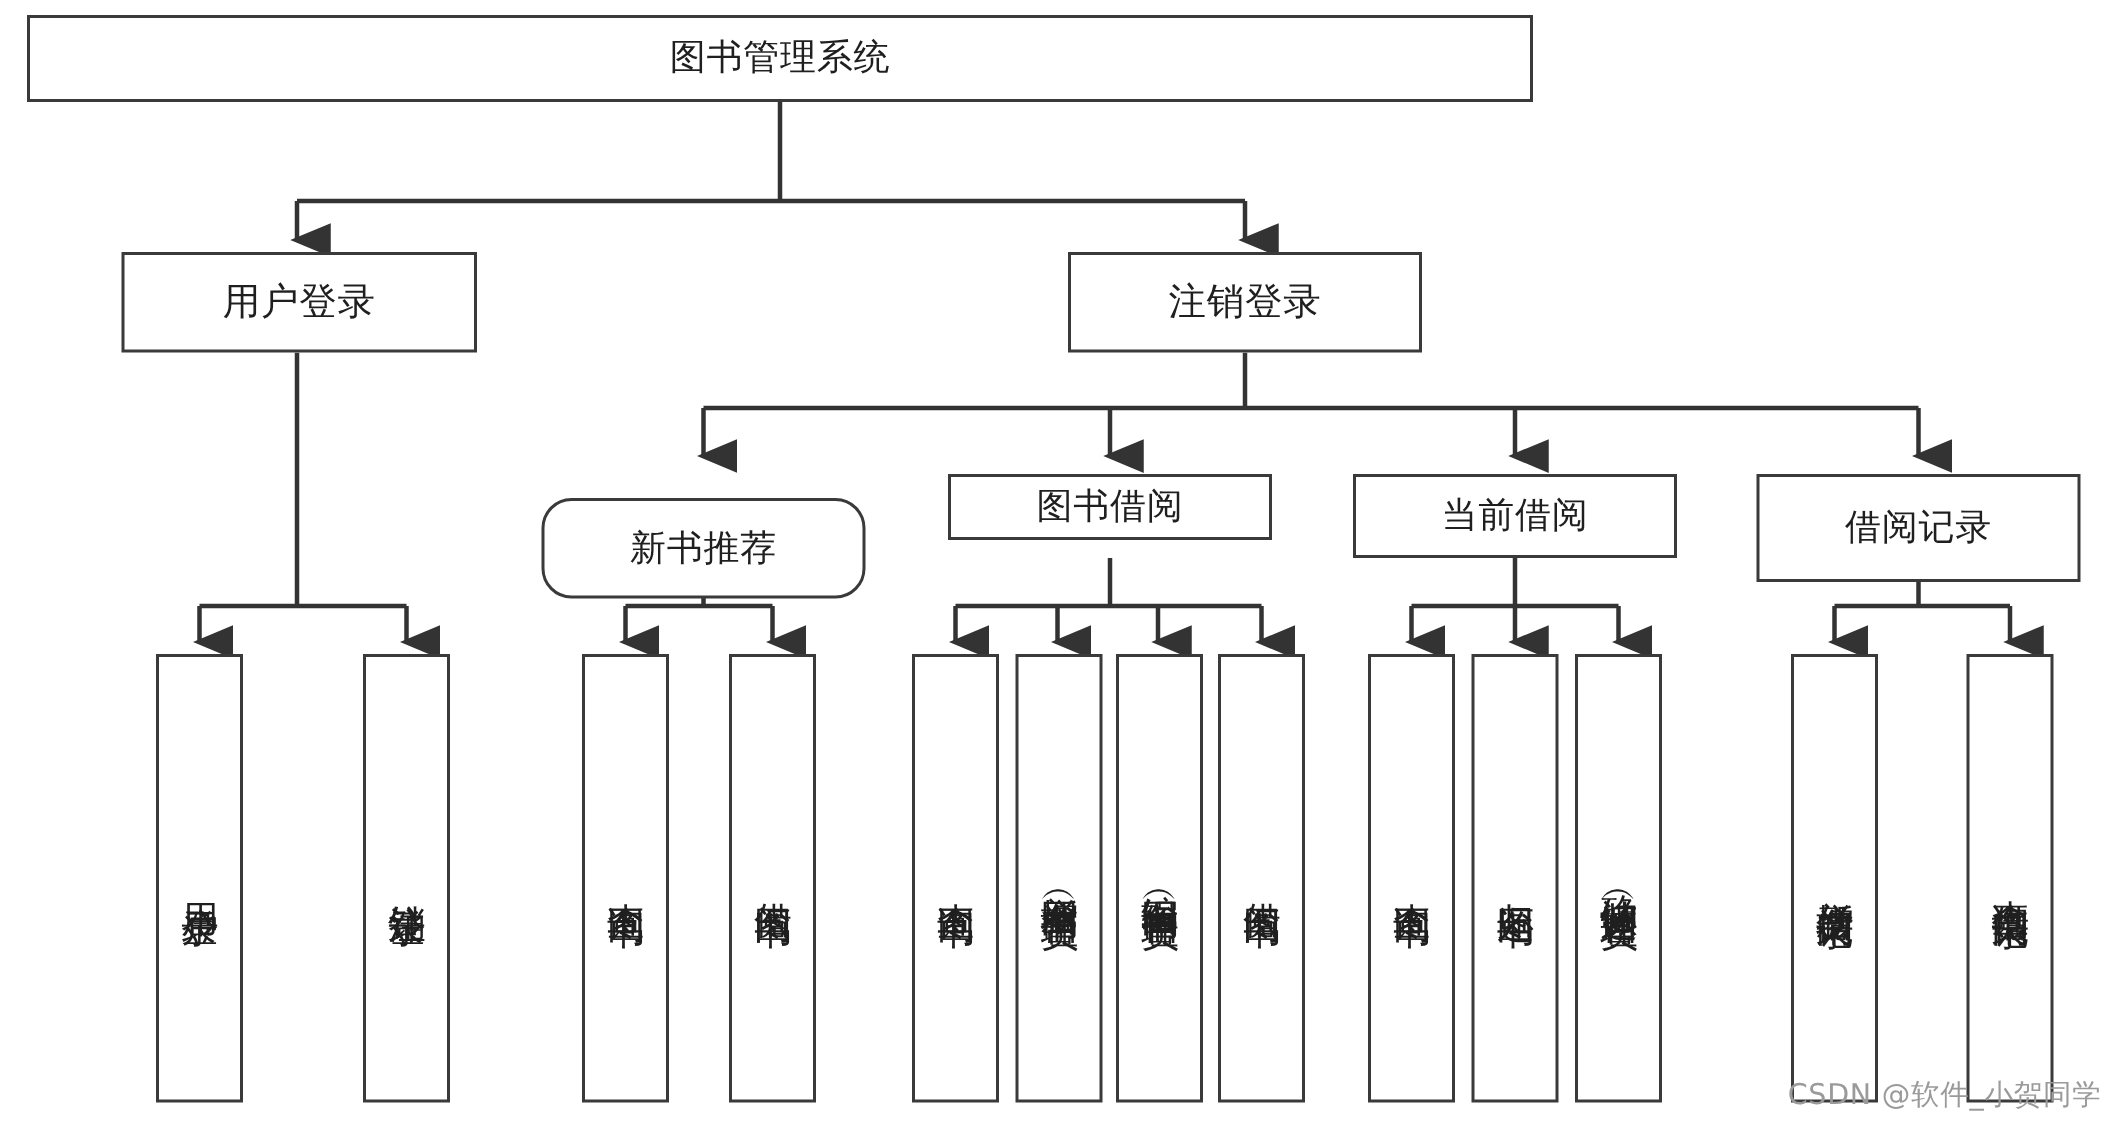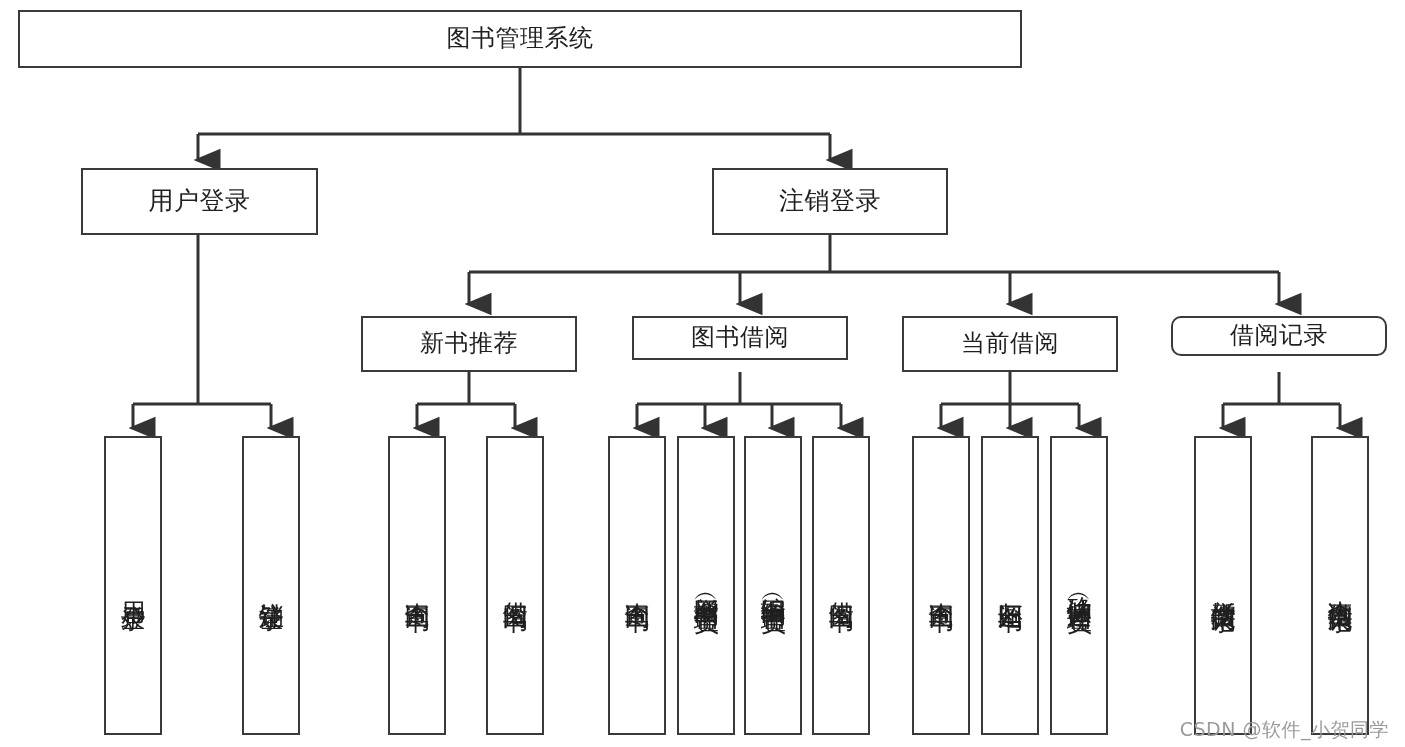--- a/index.html
+++ b/index.html
@@ -56,21 +56,21 @@
     text-orientation: upright;
     font-size: 25px;
     line-height: 1.18;
     letter-spacing: 2px;
     white-space: normal;
     max-height: 100%;
     text-align: center;
   }
   #watermark {
     position: absolute;
-    right: 16px;
+    right: 4px;
     bottom: 4px;
     font-size: 19px;
     color: #9a9a9a;
     letter-spacing: 0.5px;
     z-index: 5;
     white-space: nowrap;
   }
 </style>
 </head>
 <body>
@@ -133,30 +133,30 @@
     <span class="label">图书管理系统</span>
   </div>
 
   <div class="node level2" style="left:81px; top:168px; width:237px; height:67px;">
     <span class="label">用户登录</span>
   </div>
   <div class="node level2" style="left:712px; top:168px; width:236px; height:67px;">
     <span class="label">注销登录</span>
   </div>
 
-  <div class="node level3" style="left:361px; top:316px; width:216px; height:56px;">
+  <div class="node level3" style="left:361px; top:332px; width:216px; height:67px;border-radius:20px;">
     <span class="label">新书推荐</span>
   </div>
   <div class="node level3" style="left:632px; top:316px; width:216px; height:44px;">
     <span class="label">图书借阅</span>
   </div>
   <div class="node level3" style="left:902px; top:316px; width:216px; height:56px;">
     <span class="label">当前借阅</span>
   </div>
-  <div class="node level3" style="left:1171px; top:316px; width:216px; height:40px;border-radius:10px;">
+  <div class="node level3" style="left:1171px; top:316px; width:216px; height:72px;">
     <span class="label">借阅记录</span>
   </div>
 
   <div class="node leaf" style="left:104px; top:436px; width:58px; height:299px;">
     <span class="label">用户登录</span>
   </div>
   <div class="node leaf" style="left:242px; top:436px; width:58px; height:299px;">
     <span class="label">注销登录</span>
   </div>
 

